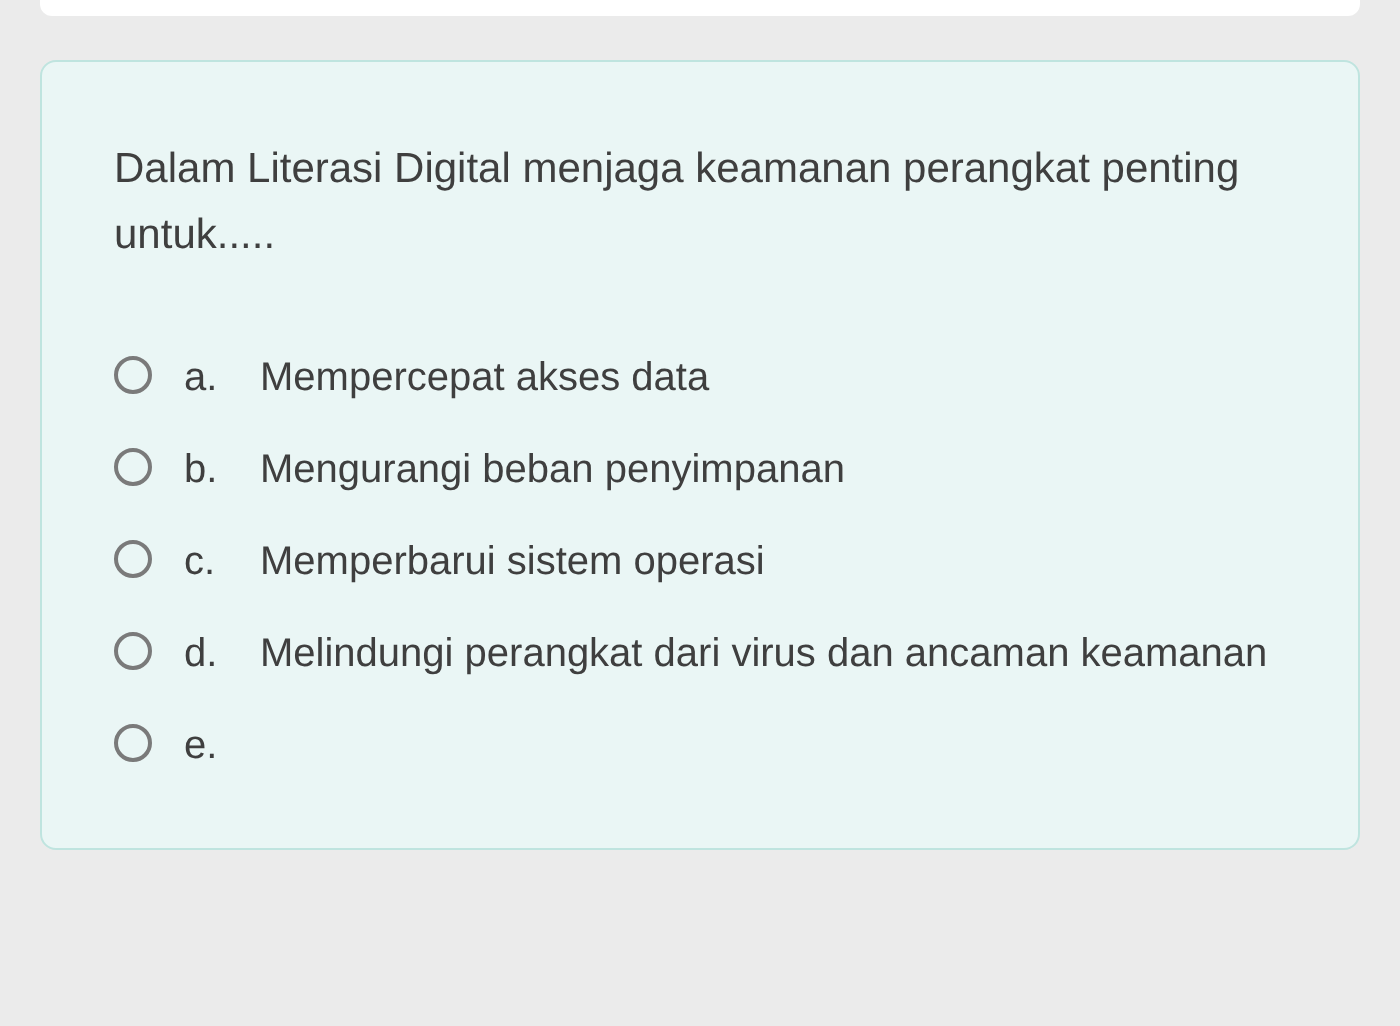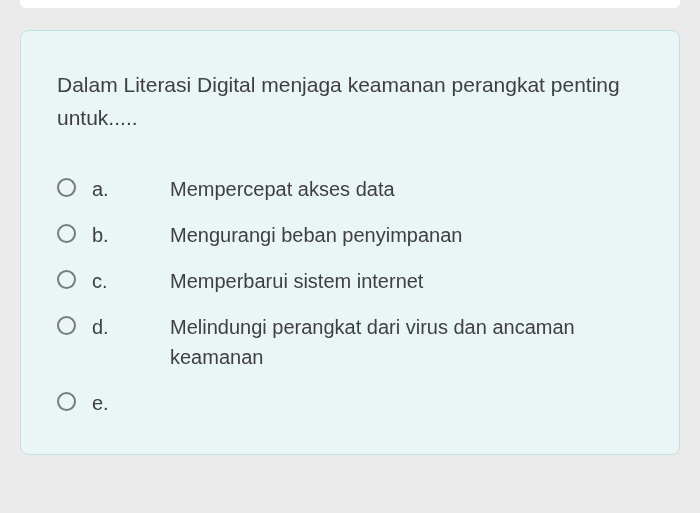--- a/index.html
+++ b/index.html
@@ -57,21 +57,20 @@
     width: 22px;
     font-size: 20px;
     color: #3f3f3f;
     line-height: 1.5;
   }
   .text {
     flex: 1 1 auto;
     font-size: 20px;
     color: #3f3f3f;
     line-height: 1.5;
-    margin-left: 40px;
   }
 </style>
 </head>
 <body>
 
 <div class="top-spacer"></div>
 
 <div class="card">
   <div class="question">Dalam Literasi Digital menjaga keamanan perangkat penting untuk.....</div>
   <div class="options">
@@ -84,21 +83,21 @@
 
     <div class="option">
       <div class="radio"></div>
       <div class="letter">b.</div>
       <div class="text">Mengurangi beban penyimpanan</div>
     </div>
 
     <div class="option">
       <div class="radio"></div>
       <div class="letter">c.</div>
-      <div class="text">Memperbarui sistem internet</div>
+      <div class="text">Memperbarui sistem operasi</div>
     </div>
 
     <div class="option">
       <div class="radio"></div>
       <div class="letter">d.</div>
       <div class="text">Melindungi perangkat dari virus dan ancaman keamanan</div>
     </div>
 
     <div class="option">
       <div class="radio"></div>

